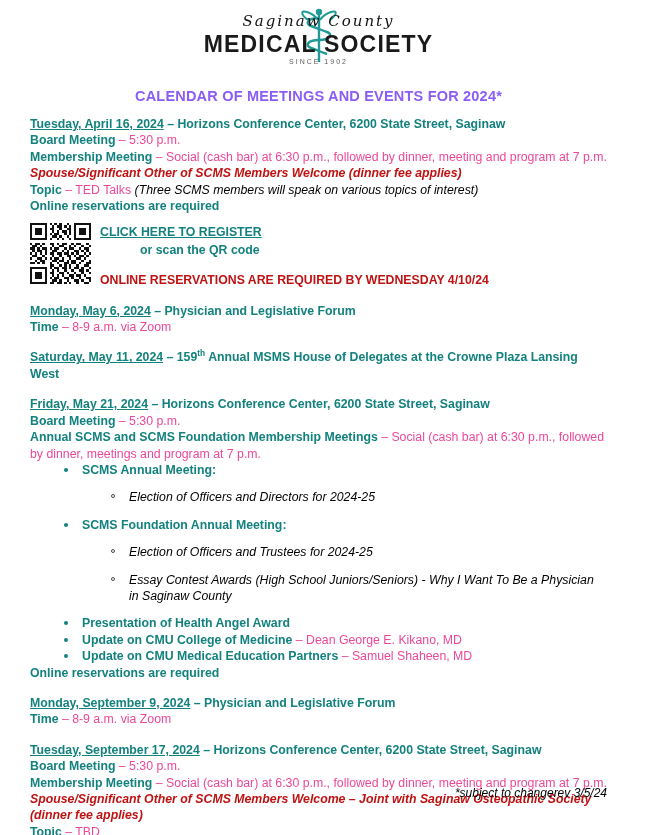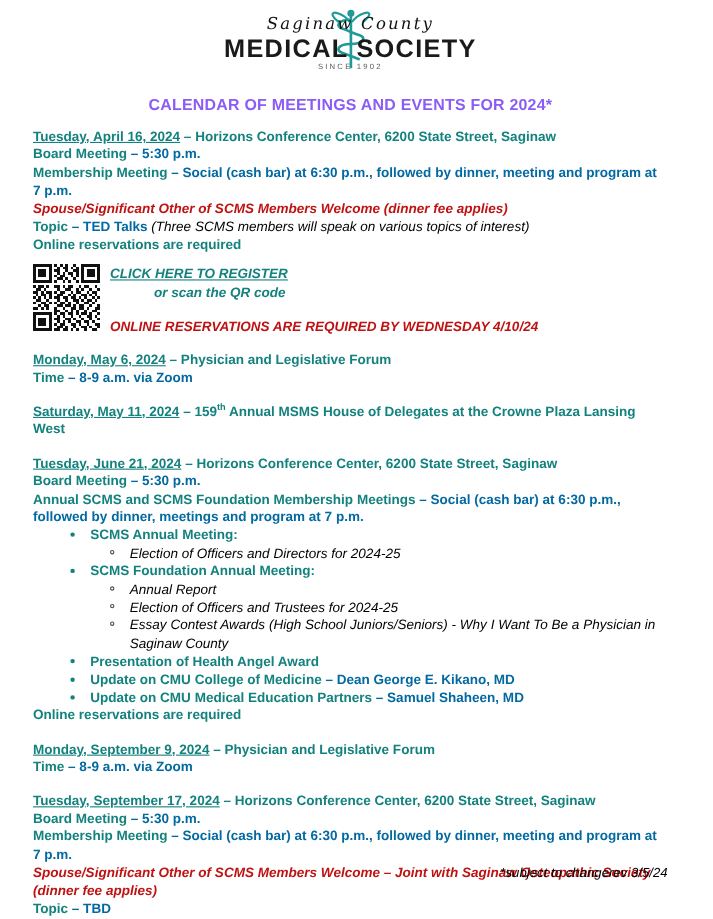--- a/index.html
+++ b/index.html
@@ -92,31 +92,30 @@
     margin-top: 12px;
     font-size: 12.3px;
     line-height: 16.4px;
   }
   .line { white-space: normal; }
   .gap { height: 14px; }
 
   .teal      { color: #13827e; font-weight: bold; }
   .red       { color: #bf1212; font-weight: bold; }
   .red-i     { color: #bf1212; font-weight: bold; font-style: italic; }
-  .black     { color: #0369a1; font-weight: bold; }
+  .black     { color: #ec4899; font-weight: normal; }
   .black-i   { color: #000000; font-weight: normal; font-style: italic; }
   .u         { text-decoration: underline; }
   sup { font-size: 0.68em; vertical-align: super; line-height: 0; }
 
   
   .qr-row {
     display: flex;
     align-items: flex-start;
     margin-top: 9px;
-    font-style: italic;
   }
   .qr-code {
     width: 61px;
     height: 61px;
     flex: 0 0 61px;
     margin-right: 9px;
   }
   .qr-text { padding-top: 1px; }
   .qr-line2 { margin-top: 1px; margin-left: 40px; }
   .qr-deadline { margin-top: 14px; }
@@ -142,21 +141,21 @@
     background: #13827e;
   }
   ul.lvl2 {
     list-style: none;
     margin: 0;
     padding: 0 0 0 18px;
   }
   ul.lvl2 > li {
     position: relative;
     padding-left: 18px;
-    margin: 0;
+    margin: 11px;
   }
   ul.lvl2 > li > .bullet-circle {
     position: absolute;
     left: 0;
     top: 5px;
     width: 4px;
     height: 4px;
     border-radius: 50%;
     border: 1px solid #4d4d4d;
     box-sizing: border-box;
@@ -414,21 +413,21 @@
 
     <div class="gap"></div>
 
     <div class="line">
       <span class="teal u">Saturday, May 11, 2024</span><span class="teal"> – 159</span><sup class="teal">th</sup><span class="teal"> Annual MSMS House of Delegates at the Crowne Plaza Lansing West</span>
     </div>
 
     <div class="gap"></div>
 
     <div class="line">
-      <span class="teal u">Tuesday, June 21, 2024</span><span class="teal"> – Horizons Conference Center, 6200 State Street, Saginaw</span>
+      <span class="teal u">Friday, May 21, 2024</span><span class="teal"> – Horizons Conference Center, 6200 State Street, Saginaw</span>
     </div>
     <div class="line">
       <span class="teal">Board Meeting</span><span class="black"> – 5:30 p.m.</span>
     </div>
     <div class="line">
       <span class="teal">Annual SCMS and SCMS Foundation Membership Meetings</span><span class="black"> – Social (cash bar) at 6:30 p.m., followed by dinner, meetings and program at 7 p.m.</span>
     </div>
 
     <ul class="lvl1">
       <li>
@@ -438,24 +437,20 @@
           <li>
             <span class="bullet-circle"></span>
             <span class="black-i">Election of Officers and Directors for 2024-25</span>
           </li>
         </ul>
       </li>
       <li>
         <span class="bullet-disc"></span>
         <span class="teal">SCMS Foundation Annual Meeting:</span>
         <ul class="lvl2">
-          <li>
-            <span class="bullet-circle"></span>
-            <span class="black-i">Annual Report</span>
-          </li>
           <li>
             <span class="bullet-circle"></span>
             <span class="black-i">Election of Officers and Trustees for 2024-25</span>
           </li>
           <li>
             <span class="bullet-circle"></span>
             <span class="black-i">Essay Contest Awards (High School Juniors/Seniors) - Why I Want To Be a Physician in Saginaw County</span>
           </li>
         </ul>
       </li>

